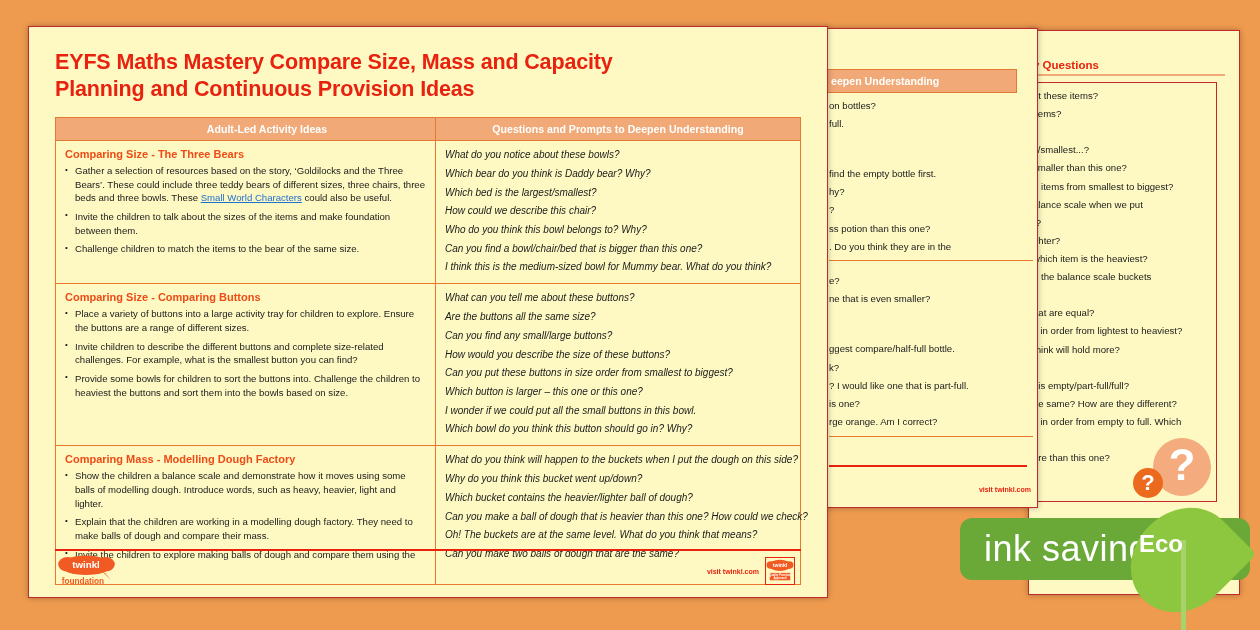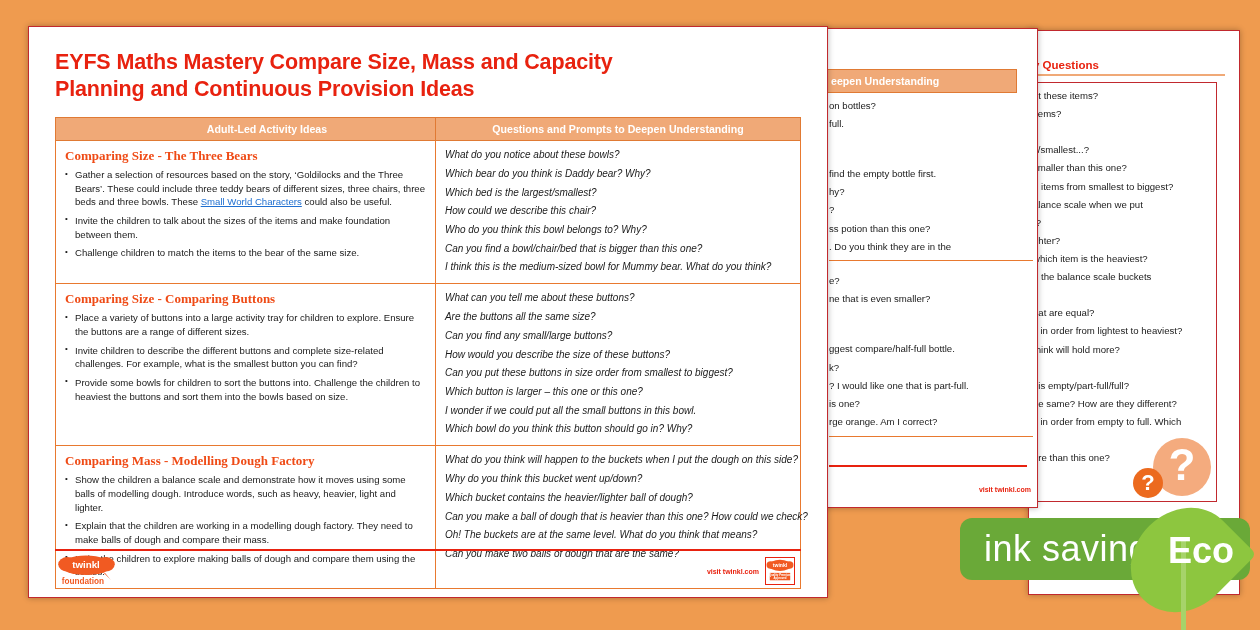--- a/index.html
+++ b/index.html
@@ -7,21 +7,21 @@
     width: 1260px; height: 630px;
     overflow: hidden;
     background: #ef9b4f;
     font-family: "Liberation Sans", sans-serif;
   }
   #stage { position: relative; width: 1260px; height: 630px; background: #ef9b4f; }
 
   
   .sheet {
     position: absolute;
-    background: #ffffff;
+    background: #fef9c3;
     border: 1px solid #c1292e;
     box-shadow: 0 0 6px rgba(0,0,0,0.30);
     overflow: hidden;
   }
 
   
   #sheet-3 { left: 1028px; top: 30px; width: 212px; height: 565px; }
   
   #sheet-2 { left: 824px; top: 28px; width: 214px; height: 480px; }
   
@@ -55,23 +55,22 @@
     border-left: 1px solid #e8792f;
     border-right: 1px solid #e8792f;
     border-bottom: 1px solid #e8792f;
     padding: 7px 9px 9px 9px;
   }
   td.qcell { padding-left: 11px; }
 
   .sec-head {
     color: #ef4b16;
     font-weight: bold;
-    font-size: 13px;
+    font-size: 11px;
     margin-bottom: 4px;
-    font-family: Liberation Serif, serif;
   }
   ul.bullets { list-style: none; }
   ul.bullets li {
     position: relative;
     padding-left: 10px;
     font-size: 9.6px;
     line-height: 1.42;
     color: #1a1a1a;
     margin-bottom: 5px;
   }
@@ -192,22 +191,22 @@
     background: #8dc63f;
     border-radius: 50% 6% 50% 50%;
     transform: rotate(45deg);
   }
   .eco-vein {
     position: absolute; left: 221px; top: 22px;
     width: 5px; height: 92px;
     background: #a6d36a;
   }
   .eco-eco {
-    position: absolute; left: 208px; top: 12px;
-    color: #ffffff; font-size: 36px; font-weight: bold;
+    position: absolute; left: 179px; top: 12px;
+    color: #ffffff; font-size: 24px; font-weight: bold;
     white-space: nowrap;
   }
 </style>
 </head>
 <body>
 
 <div id="stage">
 
   <div class="sheet" id="sheet-3">
     <div class="partial">

